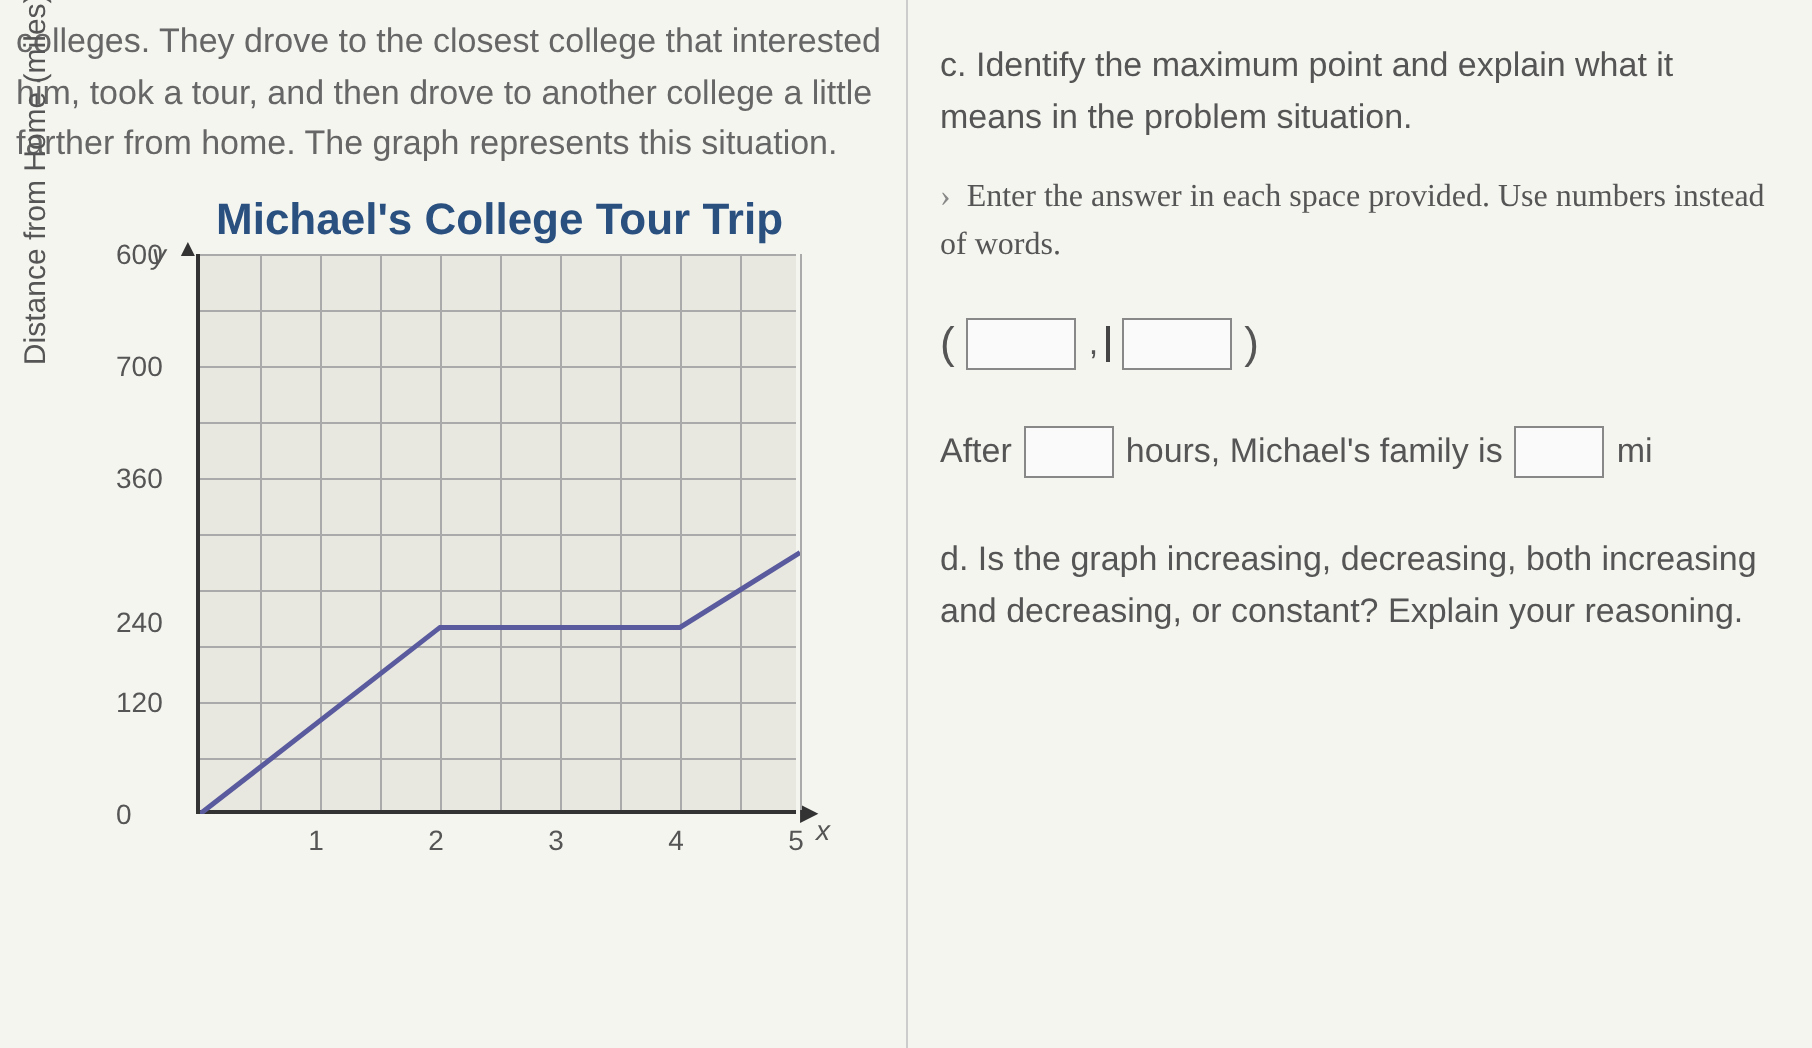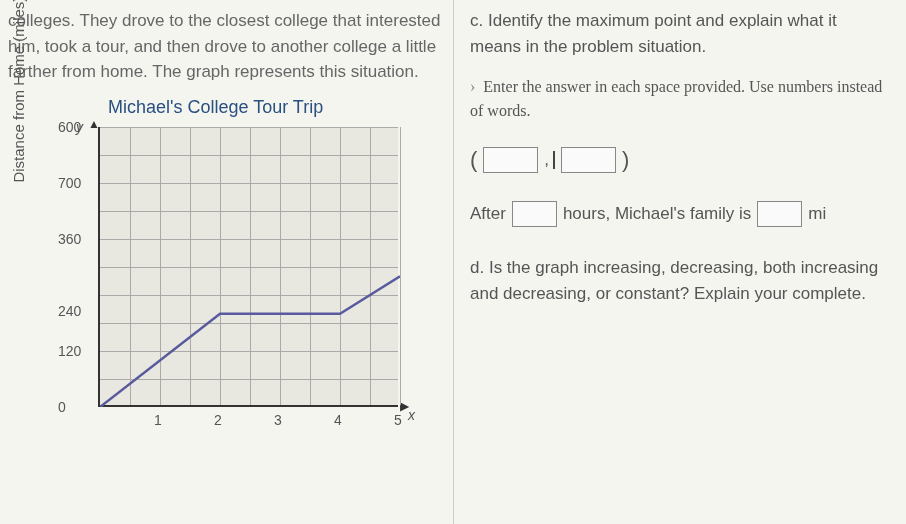--- a/index.html
+++ b/index.html
@@ -11,42 +11,42 @@
       display: flex;
       overflow: hidden;
     }
     .left-panel {
       width: 50%;
       padding: 8px 8px;
       color: #555;
     }
     .right-panel {
       width: 50%;
-      padding: 8px 16px;
+      padding: 20px 16px;
       color: #555;
       border-left: 1px solid #ccc;
     }
     .problem-text {
       font-size: 17px;
       line-height: 1.5;
       color: #666;
       margin-bottom: 12px;
     }
     .chart-container {
       position: relative;
       width: 380px;
       height: 340px;
       margin-left: 20px;
     }
     .chart-title {
       position: absolute;
       top: 0;
       left: 80px;
-      font-size: 18px;
-      font-weight: normal;
+      font-size: 22px;
+      font-weight: bold;
       color: #2a5080;
     }
     .y-axis-label {
       position: absolute;
       left: -10px;
       top: 50%;
       transform: rotate(-90deg) translateX(50%);
       transform-origin: left center;
       font-size: 15px;
       color: #555;
@@ -250,15 +250,15 @@
   <div class="answer-row">
     <span>After</span>
     <span class="input-box small"></span>
     <span>hours, Michael's family is</span>
     <span class="input-box small"></span>
     <span>mi</span>
   </div>
 
   <p class="question-label">
     <span>d.</span>
-    <span>Is the graph increasing, decreasing, both increasing and decreasing, or constant? Explain your complete.</span>
+    <span>Is the graph increasing, decreasing, both increasing and decreasing, or constant? Explain your reasoning.</span>
   </p>
 </div>
 
 </body></html>

